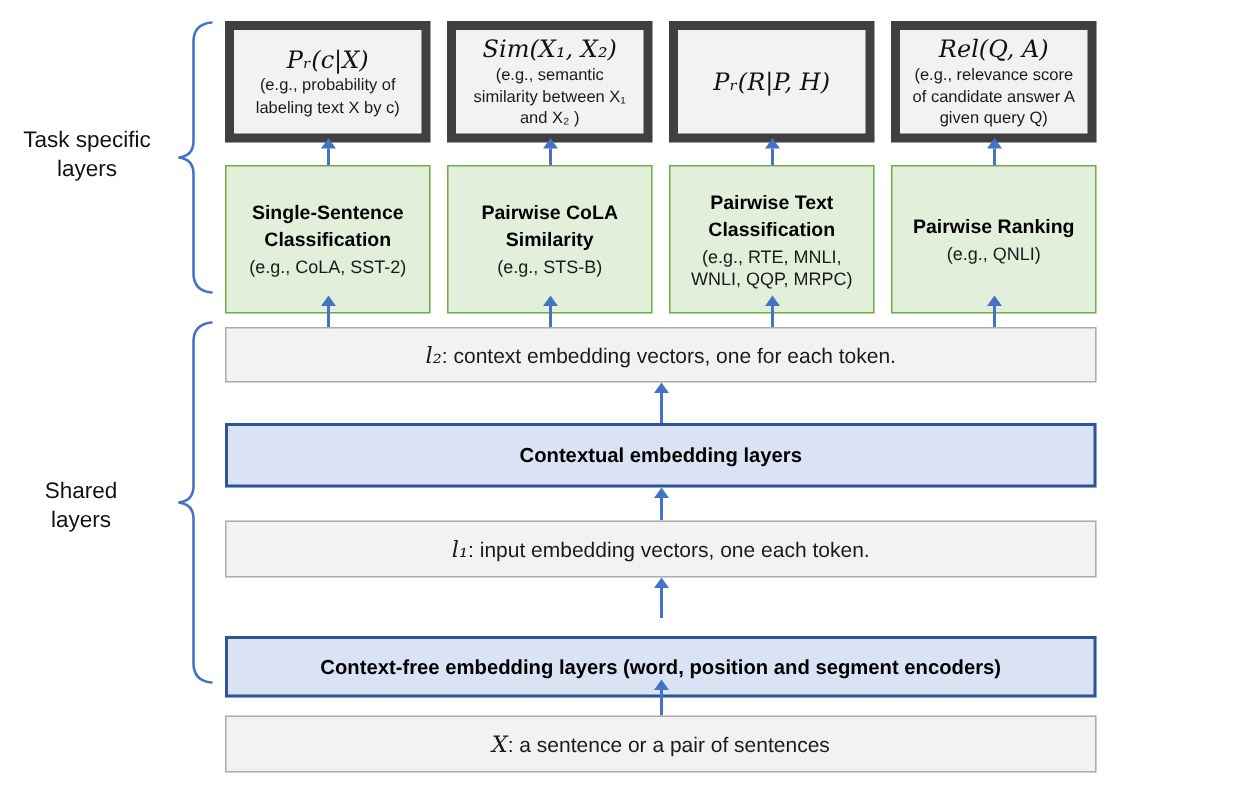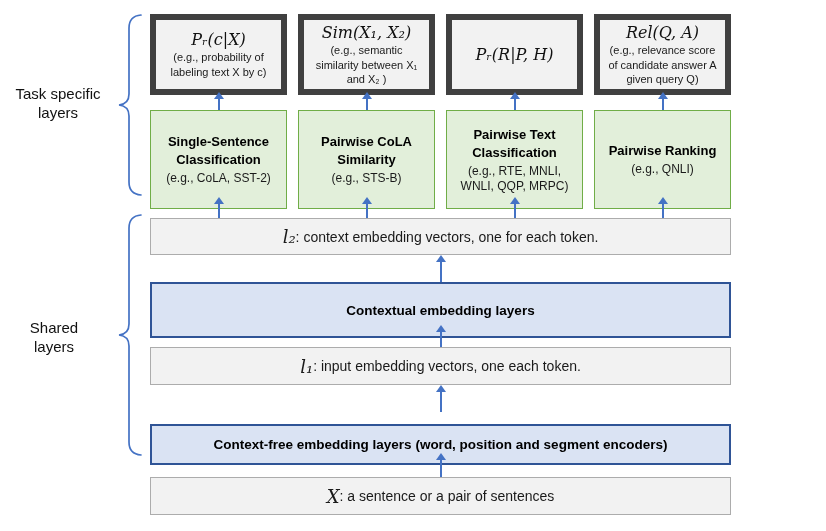--- a/index.html
+++ b/index.html
@@ -36,21 +36,21 @@
   .bar{
     position:absolute;left:0;right:0;
     box-sizing:border-box;
     display:flex;align-items:center;justify-content:center;
     text-align:center;
   }
   .bar.gray{background:#f2f2f2;border:1px solid #acacac;font-size:14px;}
   .bar.blue{background:#dae3f3;border:2px solid #2f5496;font-weight:bold;font-size:13.5px;color:#000;}
   .math{
     font-family:"DejaVu Serif","DejaVu Sans",serif;
-    font-style:italic;font-size:18px;
+    font-style:italic;font-size:15px;
   }
   
   .arrow{
     display:flex;flex-direction:column;align-items:center;
     height:100%;
   }
   .arrow .head{
     width:0;height:0;
     border-left:5px solid transparent;
     border-right:5px solid transparent;
@@ -184,21 +184,21 @@
         <span>: context embedding vectors, one for each token.</span>
     </div>
 
     <div class="arrow-single" style="top:255px;height:27px;">
       <div class="arrow">
           <div class="head"></div>
           <div class="shaft"></div>
         </div>
     </div>
 
-    <div class="bar blue" style="top:282px;height:56px;">
+    <div class="bar blue" style="top:282px;height:43px;">
       <span>Contextual embedding layers</span>
     </div>
 
     <div class="arrow-single" style="top:325px;height:22px;">
       <div class="arrow">
           <div class="head"></div>
           <div class="shaft"></div>
         </div>
     </div>
 

